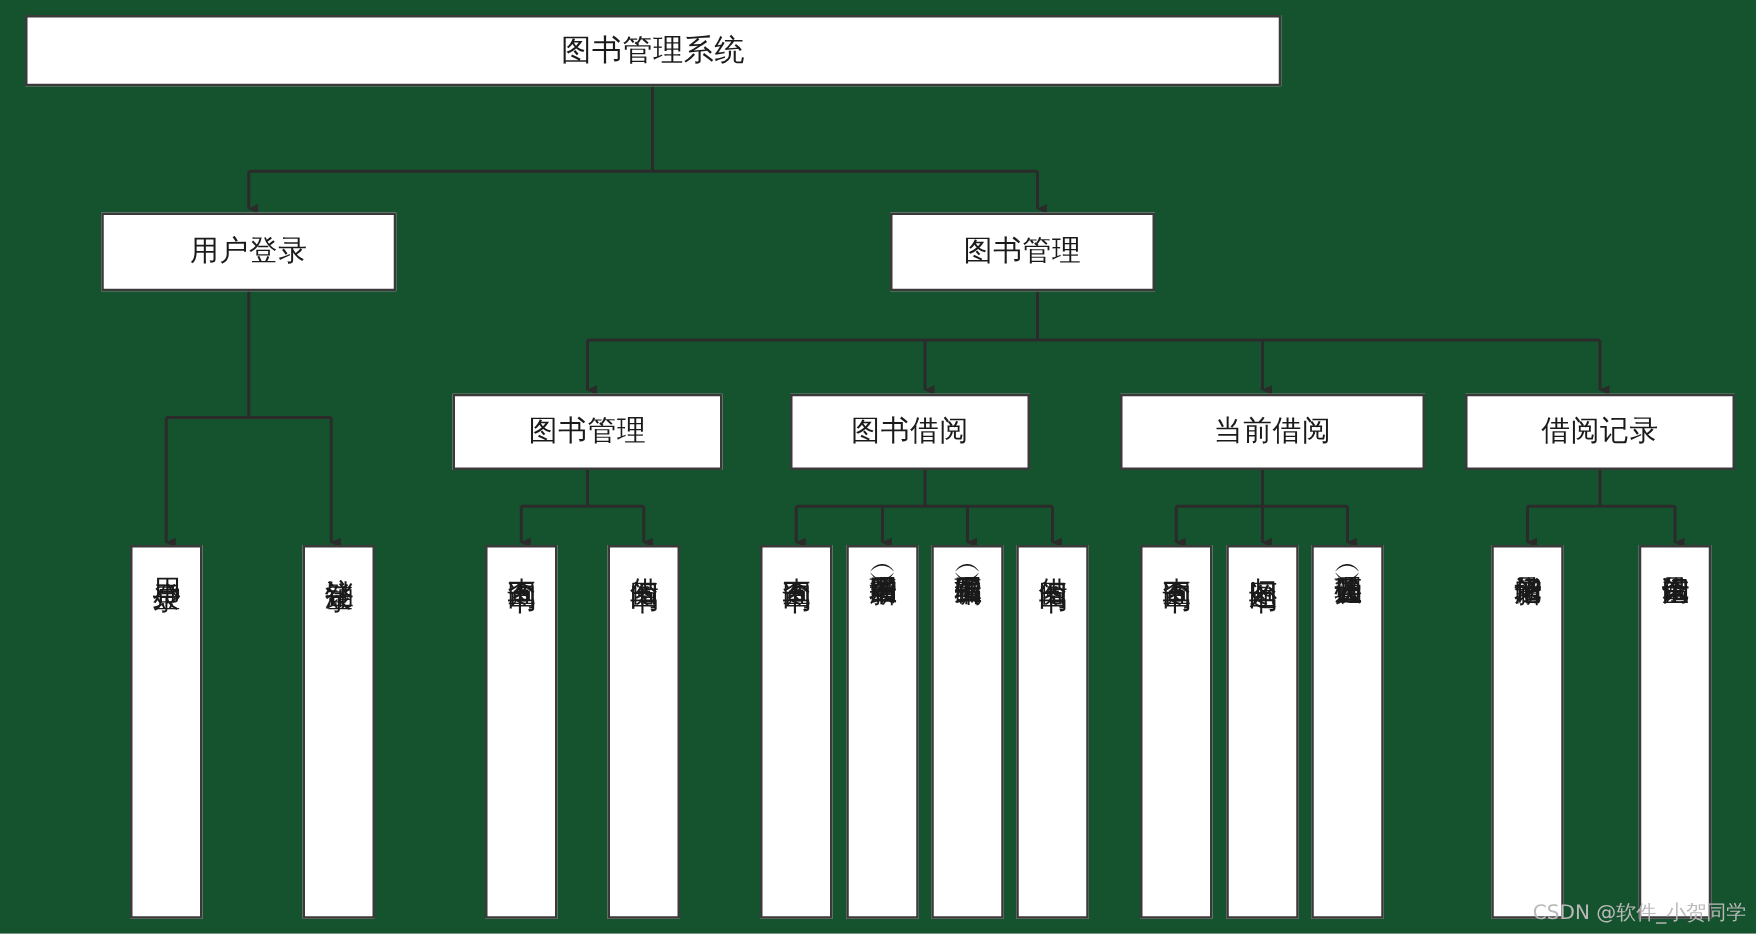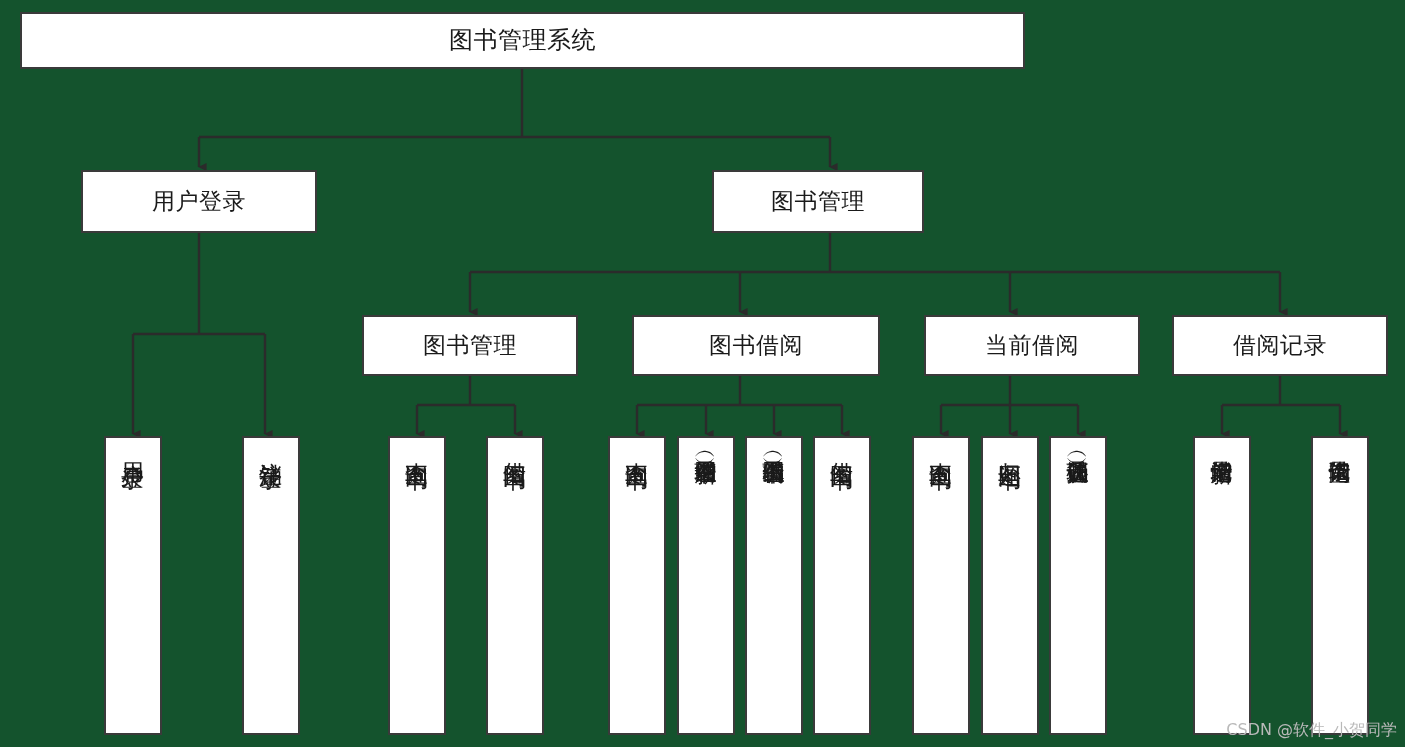--- a/index.html
+++ b/index.html
@@ -144,24 +144,24 @@
   <div class="node horiz" style="left:81px; top:170px; width:236px; height:63px;">
     <span class="node-label">用户登录</span>
   </div>
   <div class="node horiz" style="left:712px; top:170px; width:212px; height:63px;justify-content:center;">
     <span class="node-label">图书管理</span>
   </div>
 
   <div class="node horiz" style="left:362px; top:315px; width:216px; height:61px;">
     <span class="node-label">图书管理</span>
   </div>
-  <div class="node horiz" style="left:632px; top:315px; width:248px; height:61px;">
+  <div class="node horiz" style="left:632px; top:315px; width:192px; height:61px;">
     <span class="node-label">图书借阅</span>
   </div>
-  <div class="node horiz" style="left:924px; top:315px; width:216px; height:61px;">
+  <div class="node horiz" style="left:896px; top:315px; width:244px; height:61px;">
     <span class="node-label">当前借阅</span>
   </div>
   <div class="node horiz" style="left:1172px; top:315px; width:216px; height:61px;">
     <span class="node-label">借阅记录</span>
   </div>
 
   <div class="node vert" style="left:104px; top:436px; width:58px; height:299px;">
     <span class="node-label">用户登录</span>
   </div>
   <div class="node vert" style="left:242px; top:436px; width:58px; height:299px;">

